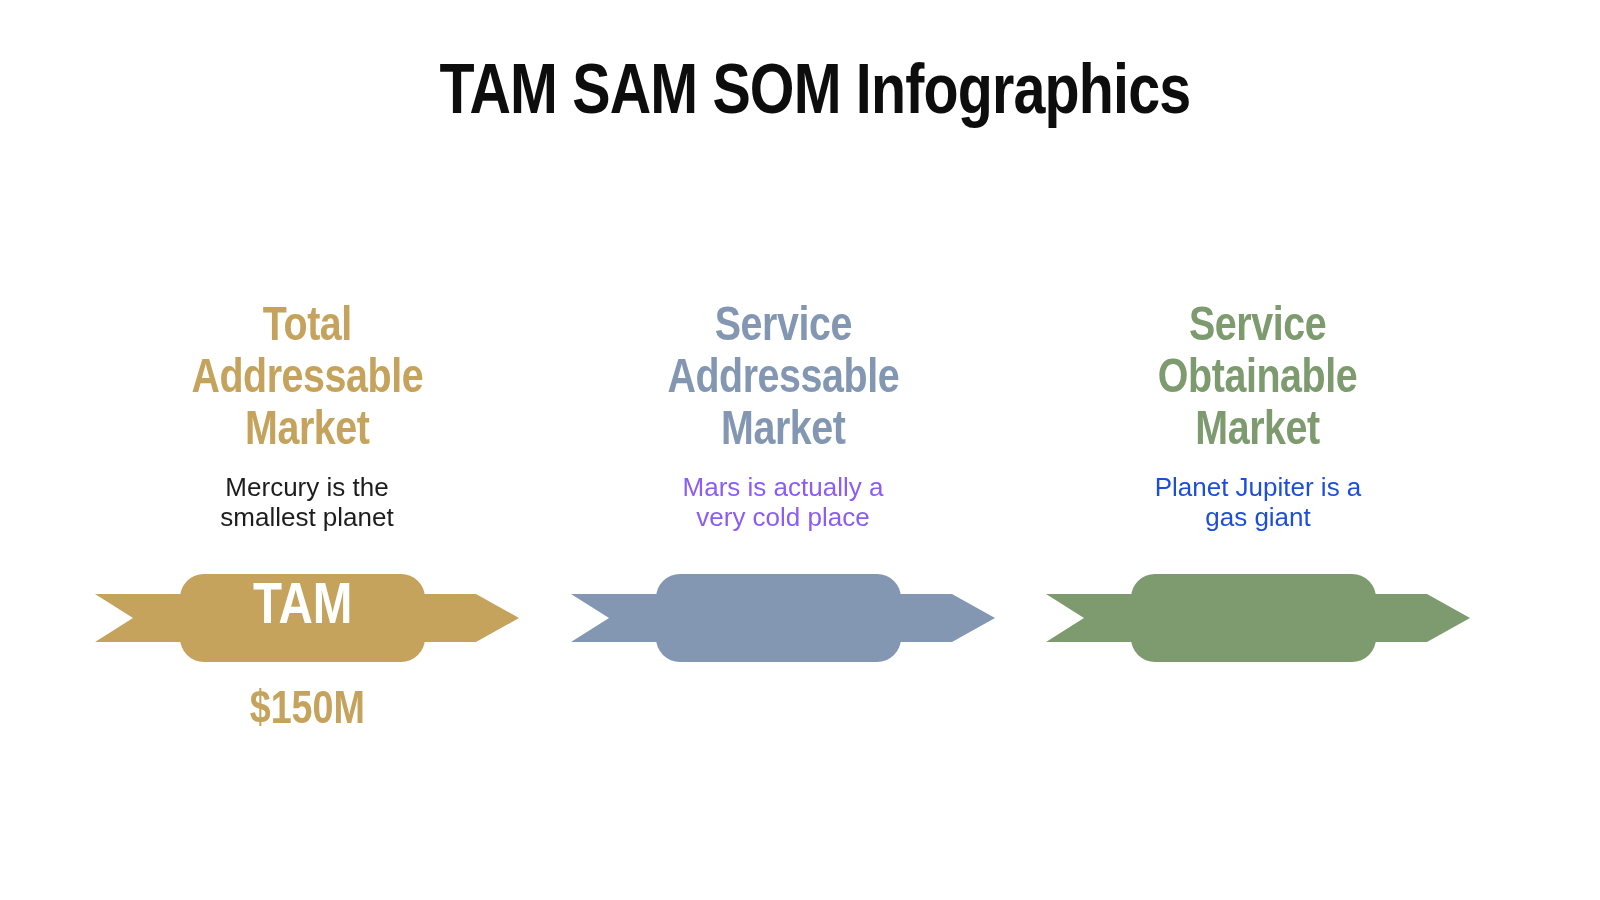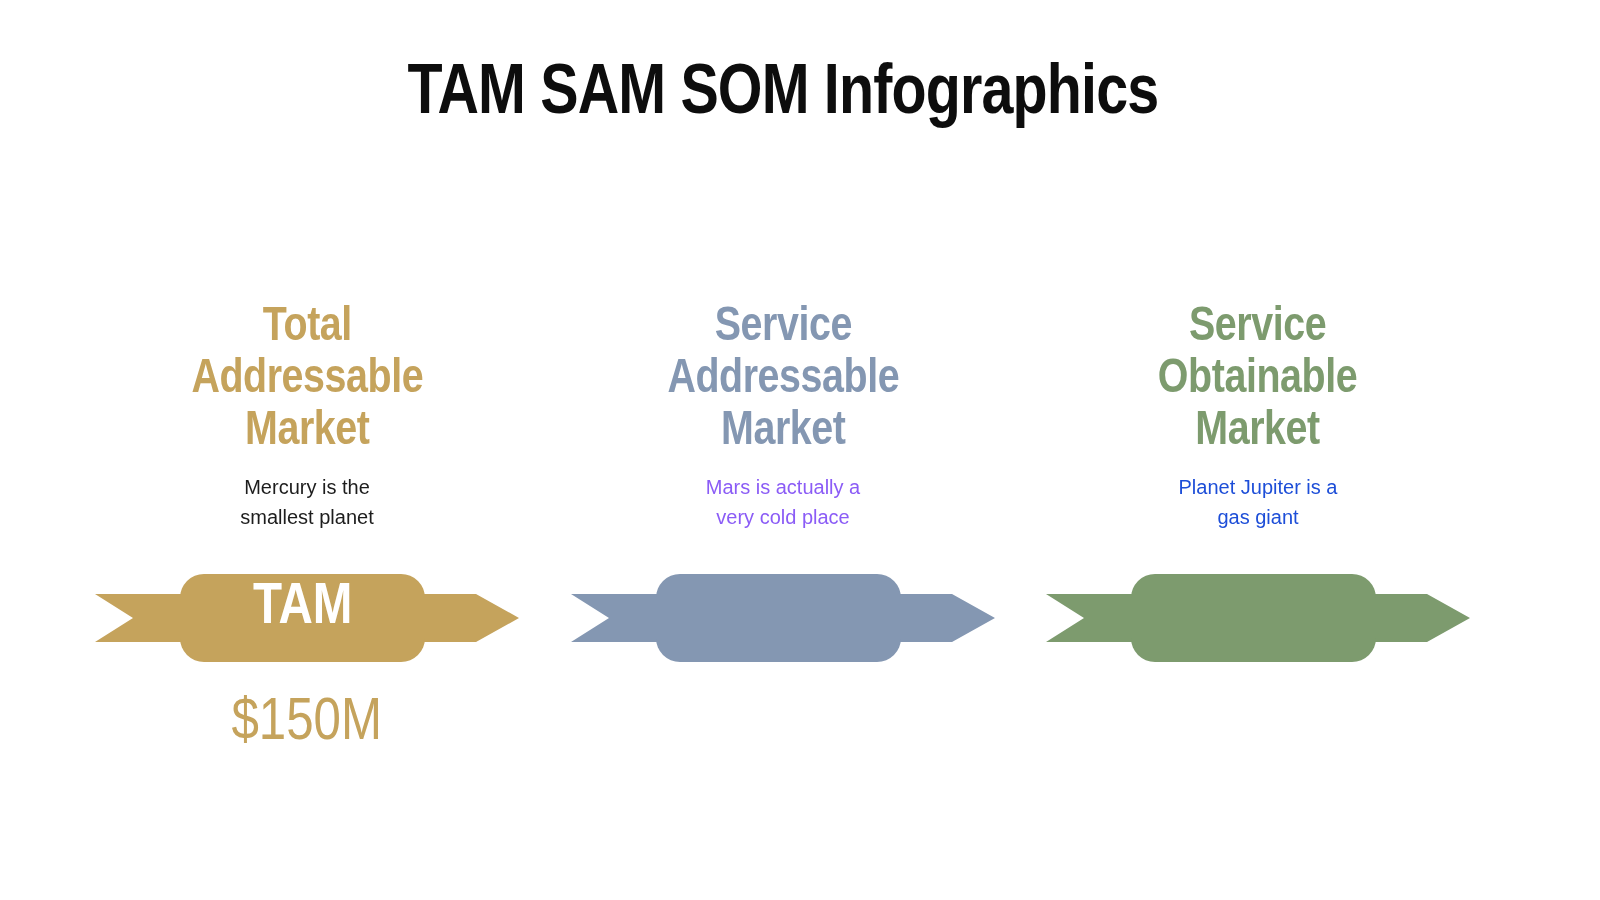--- a/index.html
+++ b/index.html
@@ -22,20 +22,21 @@
     top: 50px;
     left: 0;
     width: 1566px;
     text-align: center;
     font-size: 70px;
     line-height: 78px;
     font-weight: 700;
     color: #0d0d0d;
     letter-spacing: -1px;
     white-space: nowrap;
+    padding-left: 32px;
   }
   .cond {
     display: inline-block;
     transform: scaleX(0.82);
     transform-origin: 50% 50%;
     text-align: center;
   }
   .column {
     position: absolute;
     top: 246px;
@@ -47,21 +48,21 @@
   .col-som { left: 1046px; }
   .column-heading {
     font-size: 48px;
     line-height: 52px;
     font-weight: 700;
     white-space: pre-line;
     letter-spacing: -0.5px;
   }
   .column-description {
     margin-top: 18px;
-    font-size: 20px;
+    font-size: 26px;
     line-height: 30px;
     color: #1d1d1d;
     white-space: pre-line;
   }
   .banner {
     position: relative;
     margin: 42px auto 0 auto;
     width: 424px;
     height: 88px;
   }
@@ -82,24 +83,24 @@
     justify-content: center;
   }
   .banner-label-box .label {
     font-size: 58px;
     font-weight: 700;
     color: #ffffff;
     letter-spacing: 0px;
     line-height: 1;
   }
   .market-value {
-    margin-top: 32px;
-    font-size: 60px;
+    margin-top: 20px;
+    font-size: 46px;
     line-height: 50px;
-    font-weight: 400;
+    font-weight: 700;
   }
 </style>
 </head>
 <body>
 
 <div class="slide">
 
   <div class="slide-title">
     <span class="cond" style="color: rgb(13, 13, 13);">TAM SAM SOM Infographics</span>
   </div>

